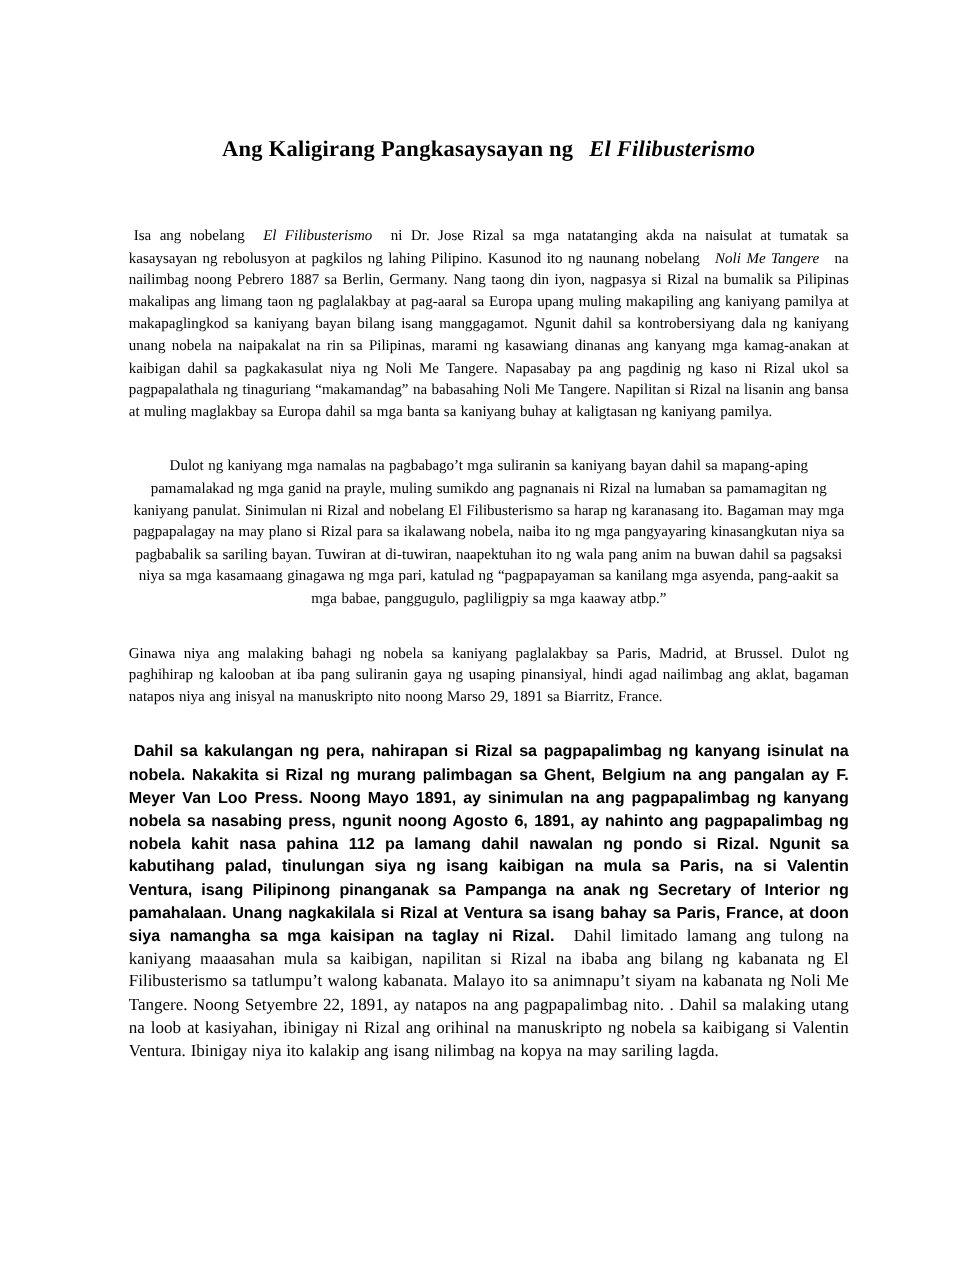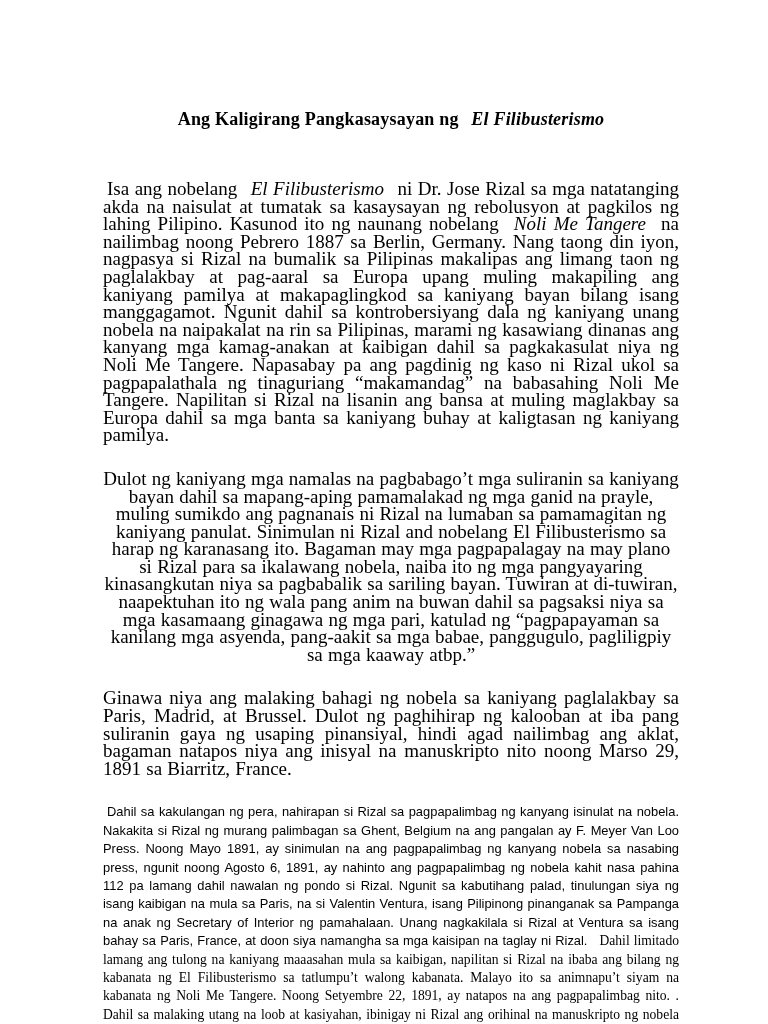--- a/index.html
+++ b/index.html
@@ -23,36 +23,36 @@
     margin-top: 93px;
     margin-bottom: 42px;
     text-align: center;
     font-size: 18px;
     font-weight: 700;
     font-family: "Liberation Serif", serif;
     letter-spacing: 0.2px;
   }
   .doc-title .title-em { font-style: italic; }
   .para {
-    font-size: 19px;
+    font-size: 12px;
     line-height: 17.6px;
     margin-bottom: 18px;
     word-spacing: 0.5px;
   }
   .para.justify { text-align: justify; }
   .para.left { text-align: center; }
   .para em { font-style: italic; }
   .para-mixed {
     font-size: 13.6px;
     line-height: 18.4px;
     text-align: justify;
   }
   .sans-bold {
     font-family: "Liberation Sans", sans-serif;
-    font-weight: 400;
+    font-weight: 700;
     font-size: 12.9px;
   }
 </style>
 </head>
 <body>
 
 <div class="page">
   <div class="content">
 
     <h1 class="doc-title"><span>Ang Kaligirang Pangkasaysayan ng </span><span class="title-em">El Filibusterismo</span></h1>

